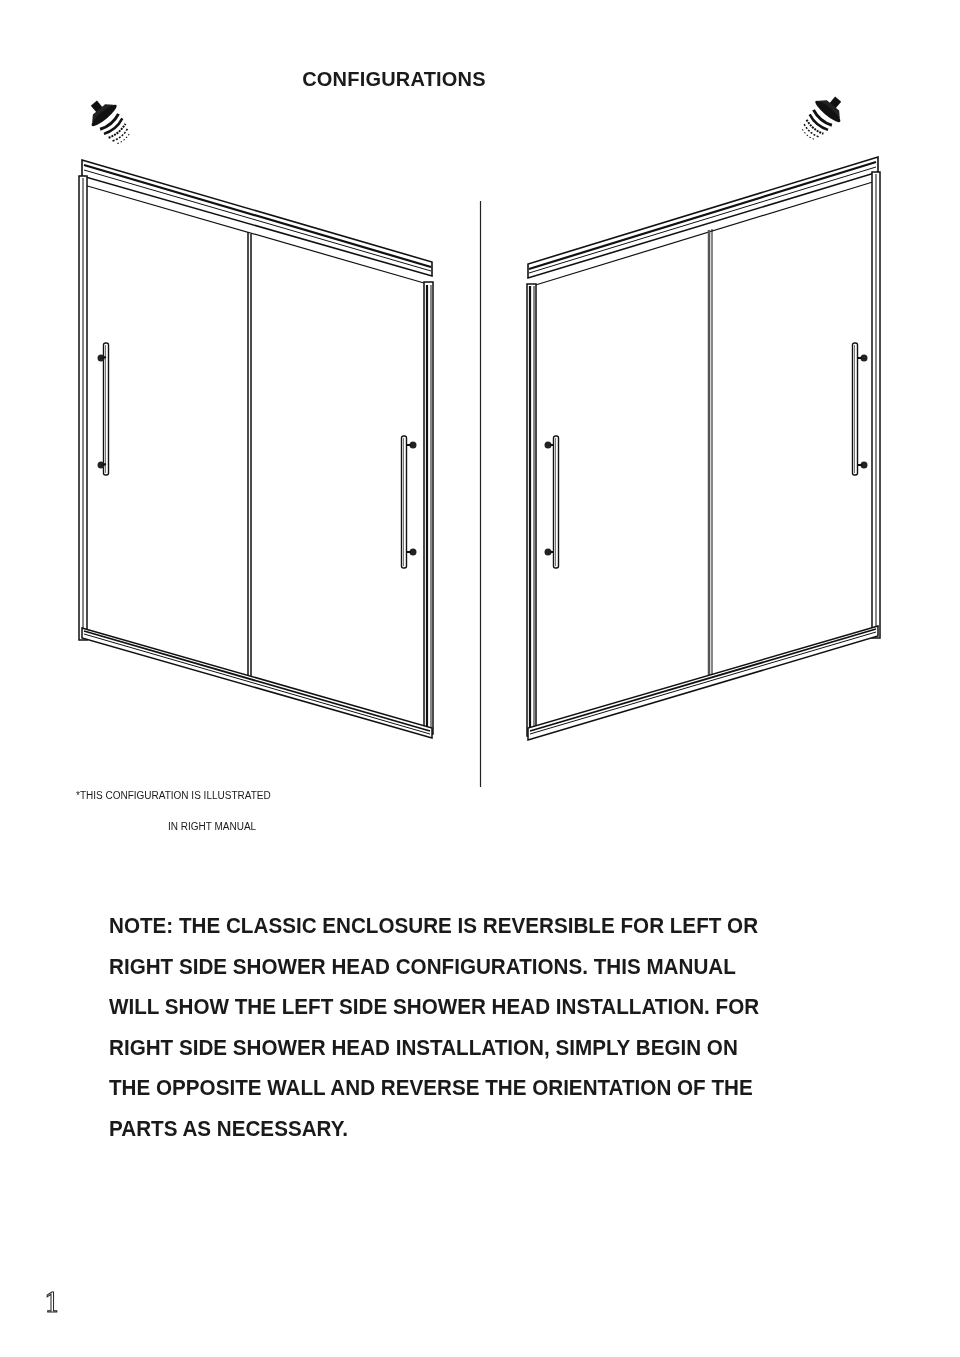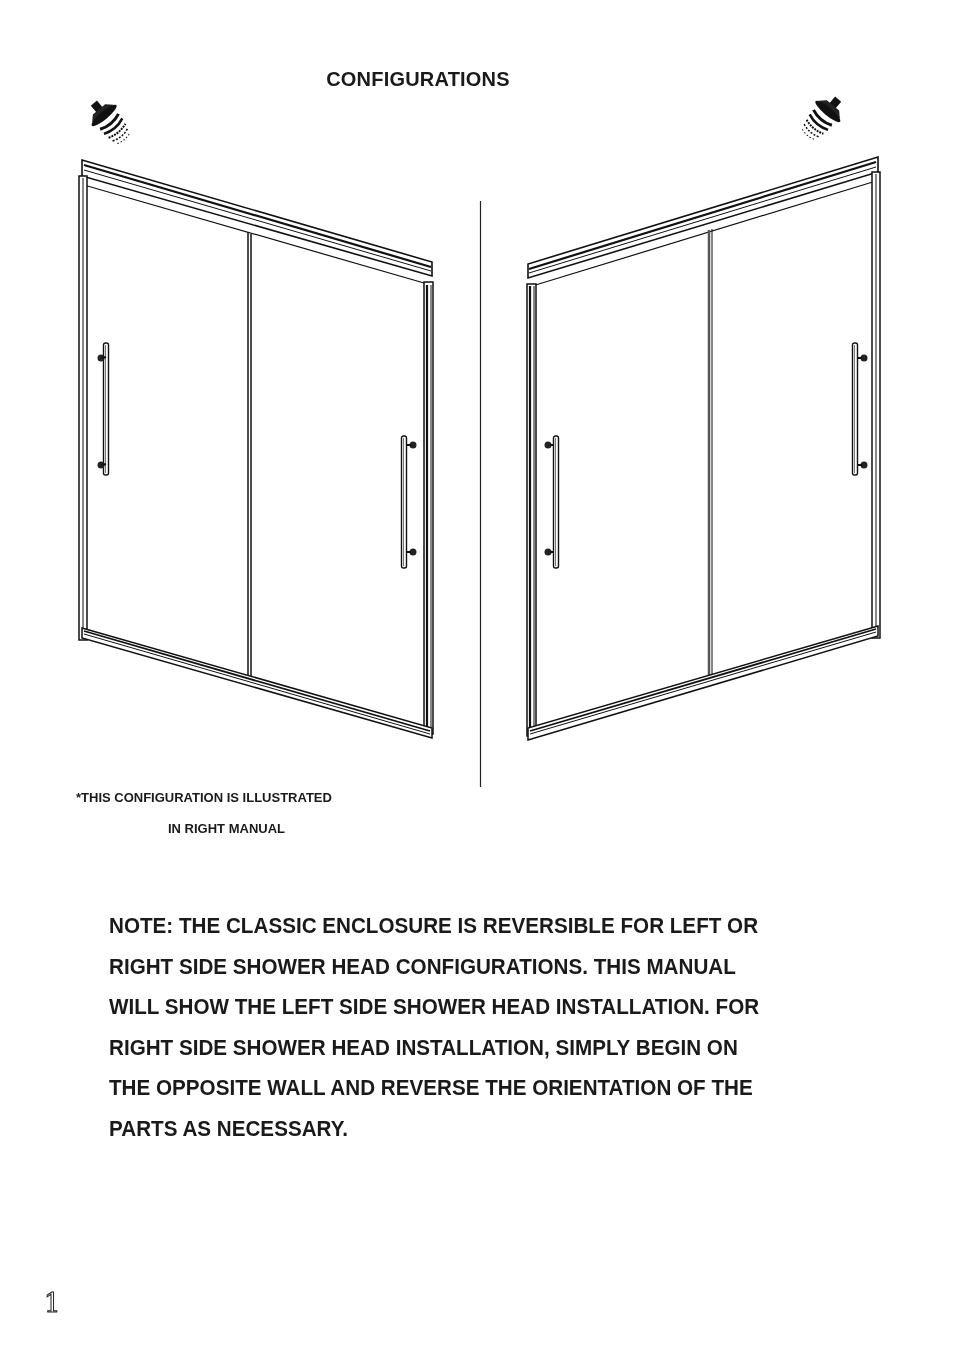--- a/index.html
+++ b/index.html
@@ -2,25 +2,25 @@
 <html><head>
   <meta charset="utf-8">
   <style>
     html, body { margin: 0; padding: 0; background: #ffffff; }
     body {
       width: 960px; height: 1357px; position: relative; overflow: hidden;
       font-family: "Liberation Sans", sans-serif; color: #1a1a1a;
     }
     .title {
       position: absolute; left: 0; top: 68px; width: 788px; text-align: center;
-      font-weight: bold; font-size: 20px; letter-spacing: 0.2px; margin-left: 24px;
+      font-weight: bold; font-size: 20px; letter-spacing: 0.2px;
     }
     svg.drawing { position: absolute; left: 0; top: 0; }
     .caption {
-      position: absolute; font-weight: bold; font-size: 13px; white-space: nowrap;
+      position: absolute; font-weight: normal; font-size: 10px; white-space: nowrap;
     }
     .caption.l1 { left: 76px; top: 790px; }
     .caption.l2 { left: 168px; top: 821px; }
     .note {
       position: absolute; left: 109px; top: 906px; width: 760px;
       font-weight: bold; font-size: 21.5px; line-height: 40.5px;
       transform: scaleX(0.96); transform-origin: left top;
     }
     .note div { white-space: nowrap; }
     .page-num {

